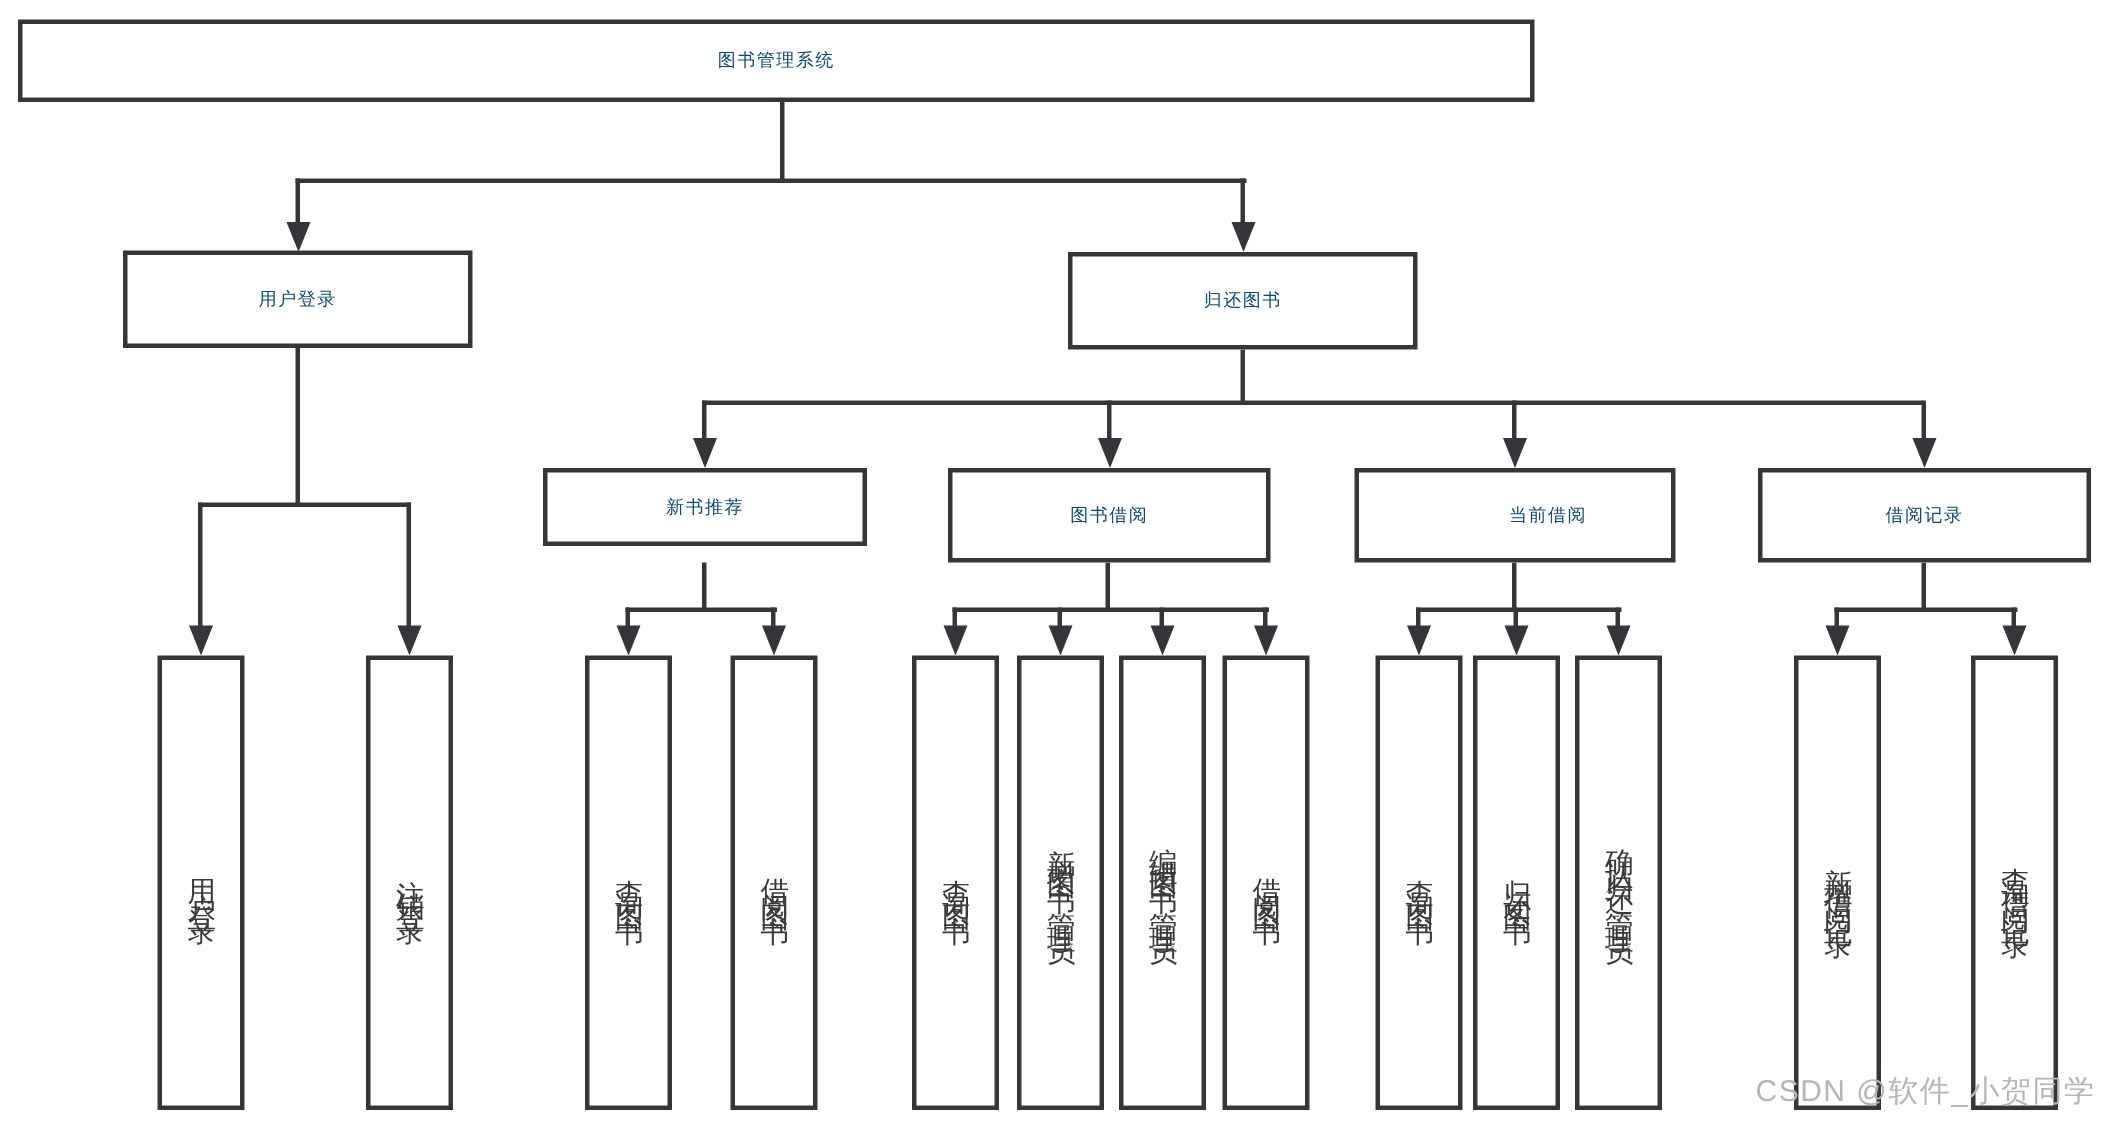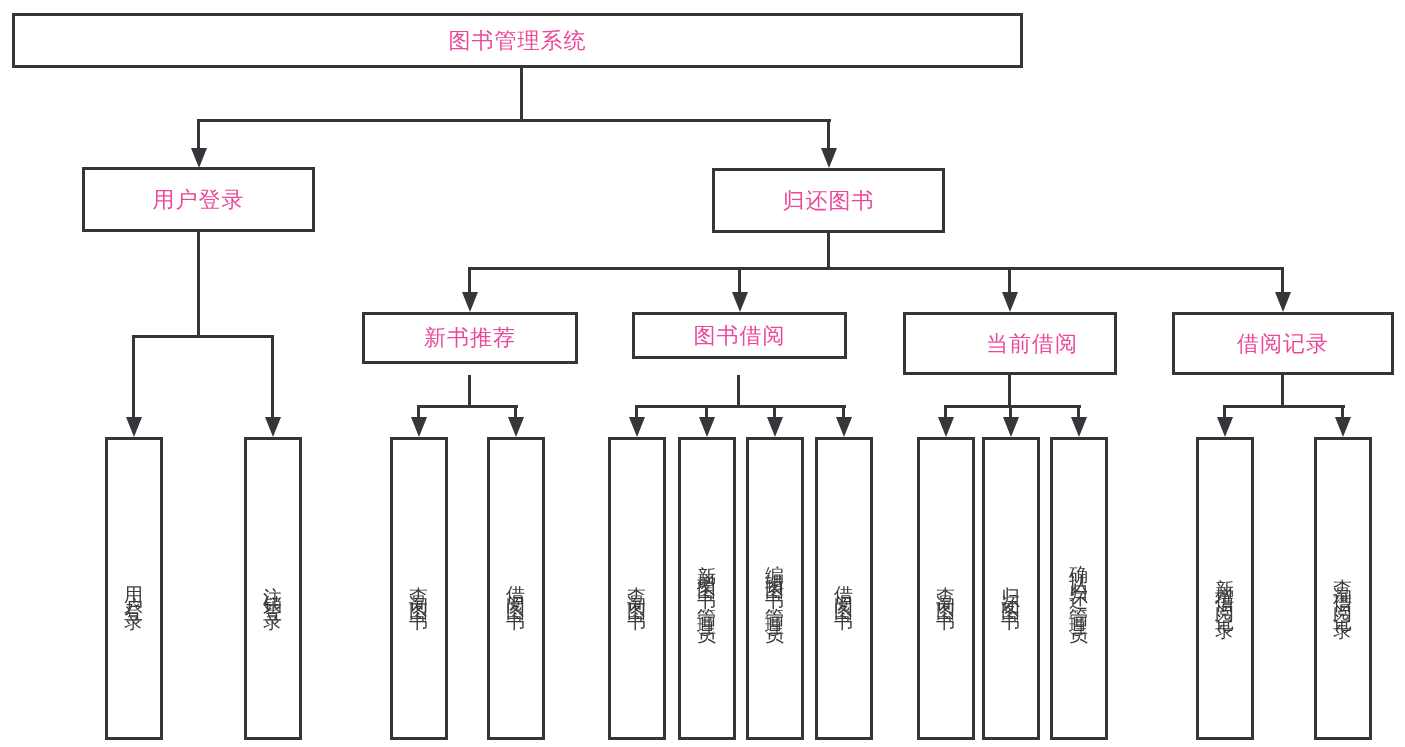--- a/index.html
+++ b/index.html
@@ -8,21 +8,21 @@
     background:#ffffff;
     font-family:"Liberation Sans", sans-serif;
     color:#3a3a3a;
   }
   .box {
     position:absolute; box-sizing:border-box;
     background:#ffffff; border:3px solid #35363a;
     display:flex; align-items:center; justify-content:center;
     z-index:2;
   }
-  .hlabel { font-size:22px; color:#ec4899; letter-spacing:1px; white-space:nowrap; }
+  .hlabel { font-size:12px; color:#0c4a6e; letter-spacing:1px; white-space:nowrap; }
   .vlabel {
     writing-mode:vertical-rl; text-orientation:mixed;
     font-size:19px; color:#3a3a3a; letter-spacing:0.45em; line-height:1;
     max-height:292px;
   }
   .vline { position:absolute; width:3px; background:#35363a; z-index:1; }
   .hline { position:absolute; height:3px; background:#35363a; z-index:1; }
   .arrow {
     position:absolute; width:0; height:0; z-index:1;
     border-left:8px solid transparent; border-right:8px solid transparent;
@@ -70,21 +70,21 @@
   <div class="vline" style="left:738px; top:267px; height:26px;"></div>
   <div class="arrow" style="left:732px; top:292px;"></div>
   <div class="vline" style="left:1008px; top:267px; height:26px;"></div>
   <div class="arrow" style="left:1002px; top:292px;"></div>
   <div class="vline" style="left:1281px; top:267px; height:26px;"></div>
   <div class="arrow" style="left:1275px; top:292px;"></div>
 
   <div class="box" style="left:362px; top:312px; width:216px; height:52px;">
     <span class="hlabel">新书推荐</span>
   </div>
-  <div class="box" style="left:632px; top:312px; width:215px; height:47px;">
+  <div class="box" style="left:632px; top:312px; width:215px; height:63px;">
     <span class="hlabel">图书借阅</span>
   </div>
   <div class="box" style="left:903px; top:312px; width:214px; height:63px;padding-left:44px;">
     <span class="hlabel">当前借阅</span>
   </div>
   <div class="box" style="left:1172px; top:312px; width:222px; height:63px;">
     <span class="hlabel">借阅记录</span>
   </div>
 
   <div class="vline" style="left:468px; top:375px; height:33px;"></div>
@@ -158,14 +158,15 @@
     <span class="vlabel">确认归还（管理员）</span>
   </div>
 
   <div class="box" style="left:1196px; top:437px; width:58px; height:303px;">
     <span class="vlabel">新增借阅记录</span>
   </div>
   <div class="box" style="left:1314px; top:437px; width:58px; height:303px;">
     <span class="vlabel">查询借阅记录</span>
   </div>
 
+  <div class="watermark">CSDN @软件_小贺同学</div>
 
 </div>
 
 </body></html>

